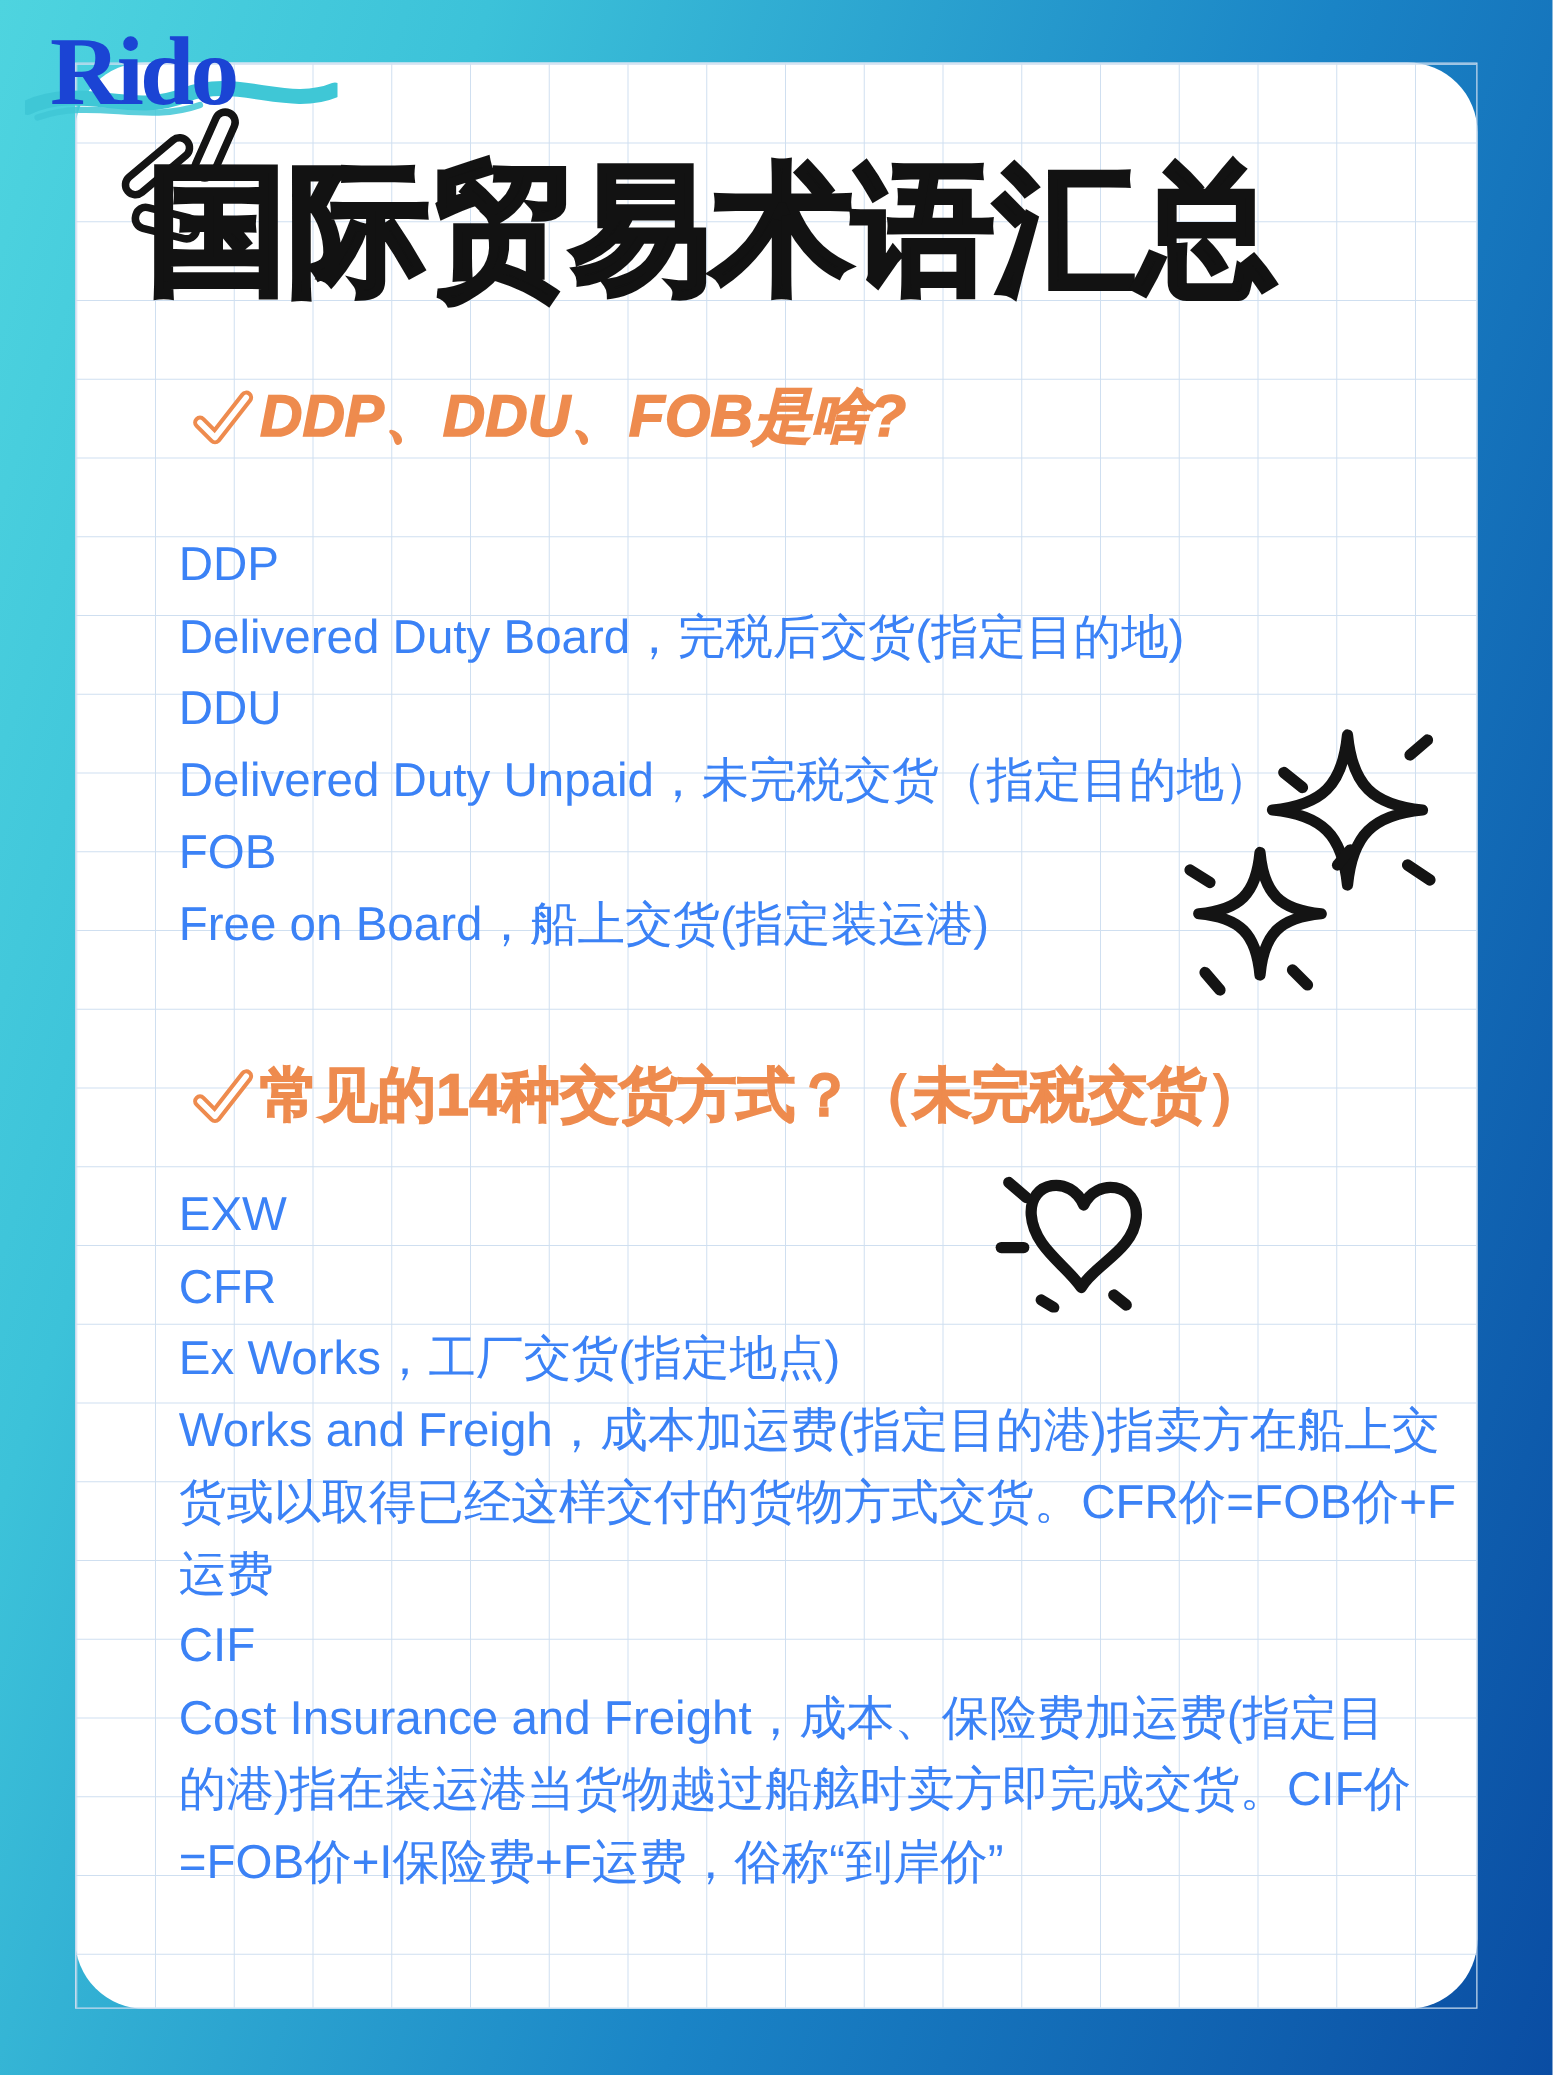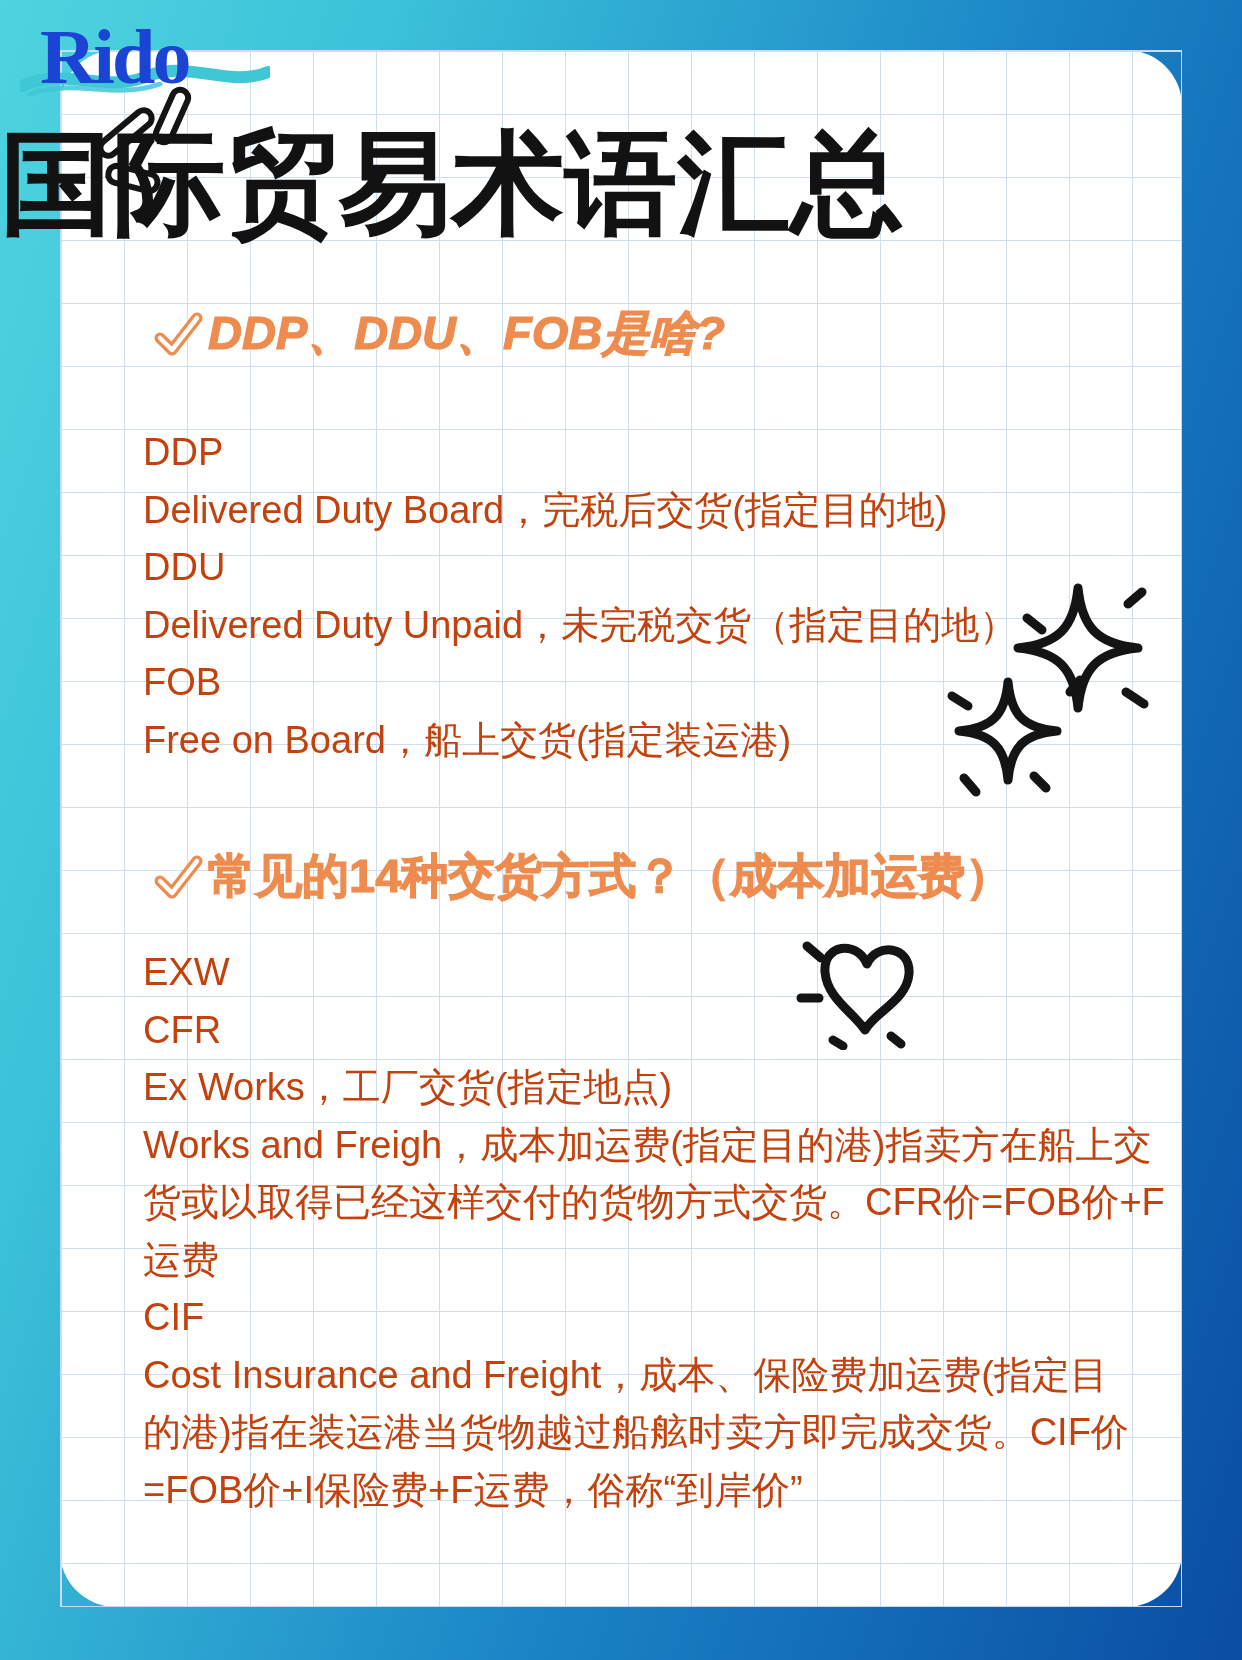--- a/index.html
+++ b/index.html
@@ -19,36 +19,36 @@
   .content{position:absolute;inset:0;z-index:3;}
 
   
   .logo{position:absolute;left:26px;top:8px;width:260px;height:110px;}
   .logo-wave{position:absolute;left:-6px;top:52px;width:250px;height:40px;}
   .logo-text{position:absolute;left:14px;top:6px;
     font-family:"Liberation Serif", serif;font-weight:700;
     font-size:78px;line-height:86px;color:#1b44d4;letter-spacing:-3px;}
 
   
-  .title{position:absolute;left:0;top:108px;width:100%;text-align:left;
-    font-size:112px;line-height:152px;font-weight:400;color:#121212;
+  .title{position:absolute;left:0;top:108px;width:100%;text-align:center;
+    font-size:112px;line-height:152px;font-weight:700;color:#121212;
     letter-spacing:1px;-webkit-text-stroke:4px #121212;white-space:nowrap;}
 
   .rays{position:absolute;left:92px;top:86px;width:120px;height:118px;}
 
   
   .heading{position:absolute;display:flex;align-items:center;gap:4px;
     color:#ee8b4e;font-weight:700;font-size:47px;white-space:nowrap;
     -webkit-text-stroke:1.2px #ee8b4e;}
   .heading-1{left:152px;top:302px;font-style:italic;}
   .heading-2{left:152px;top:845px;}
   .check{width:52px;height:52px;flex:0 0 auto;}
 
   
-  .block{position:absolute;left:143px;color:#c2410c;font-size:38px;}
+  .block{position:absolute;left:143px;color:#3b82f6;font-size:38px;}
   .block-1{top:424px;}
   .block-2{top:944px;}
   .tline{height:57.5px;line-height:57.5px;white-space:nowrap;}
 
   .sparkles{position:absolute;left:930px;top:580px;width:220px;height:220px;}
   .heart{position:absolute;left:793px;top:932px;width:128px;height:118px;}
 </style>
 </head>
 <body>
 
@@ -108,21 +108,21 @@
         <line x1="34" y1="198" x2="46" y2="212"></line>
         <line x1="104" y1="196" x2="116" y2="208"></line>
       </g>
     </svg>
 
     <div class="heading heading-2">
       <svg class="check" viewBox="0 0 52 52">
         <path d="M8,30 L20,42 L45,10" fill="none" stroke="#ee8b4e" stroke-width="11" stroke-linecap="round" stroke-linejoin="round"></path>
         <path d="M8,30 L20,42 L45,10" fill="none" stroke="#ffffff" stroke-width="4.5" stroke-linecap="round" stroke-linejoin="round"></path>
       </svg>
-      <span>常见的14种交货方式？（成本加运费）</span>
+      <span>常见的14种交货方式？（未完税交货）</span>
     </div>
 
     <svg class="heart" viewBox="0 0 128 118">
       <path d="M74,32 C64,8 30,12 32,40 C34,66 60,80 72,98 C82,80 114,68 116,42 C118,14 84,10 74,32 Z" fill="none" stroke="#141414" stroke-width="9" stroke-linecap="round" stroke-linejoin="round"></path>
       <g stroke="#141414" stroke-width="9" stroke-linecap="round">
         <line x1="14" y1="14" x2="28" y2="26"></line>
         <line x1="8" y1="66" x2="26" y2="66"></line>
         <line x1="40" y1="108" x2="50" y2="114"></line>
         <line x1="98" y1="104" x2="108" y2="112"></line>
       </g>

